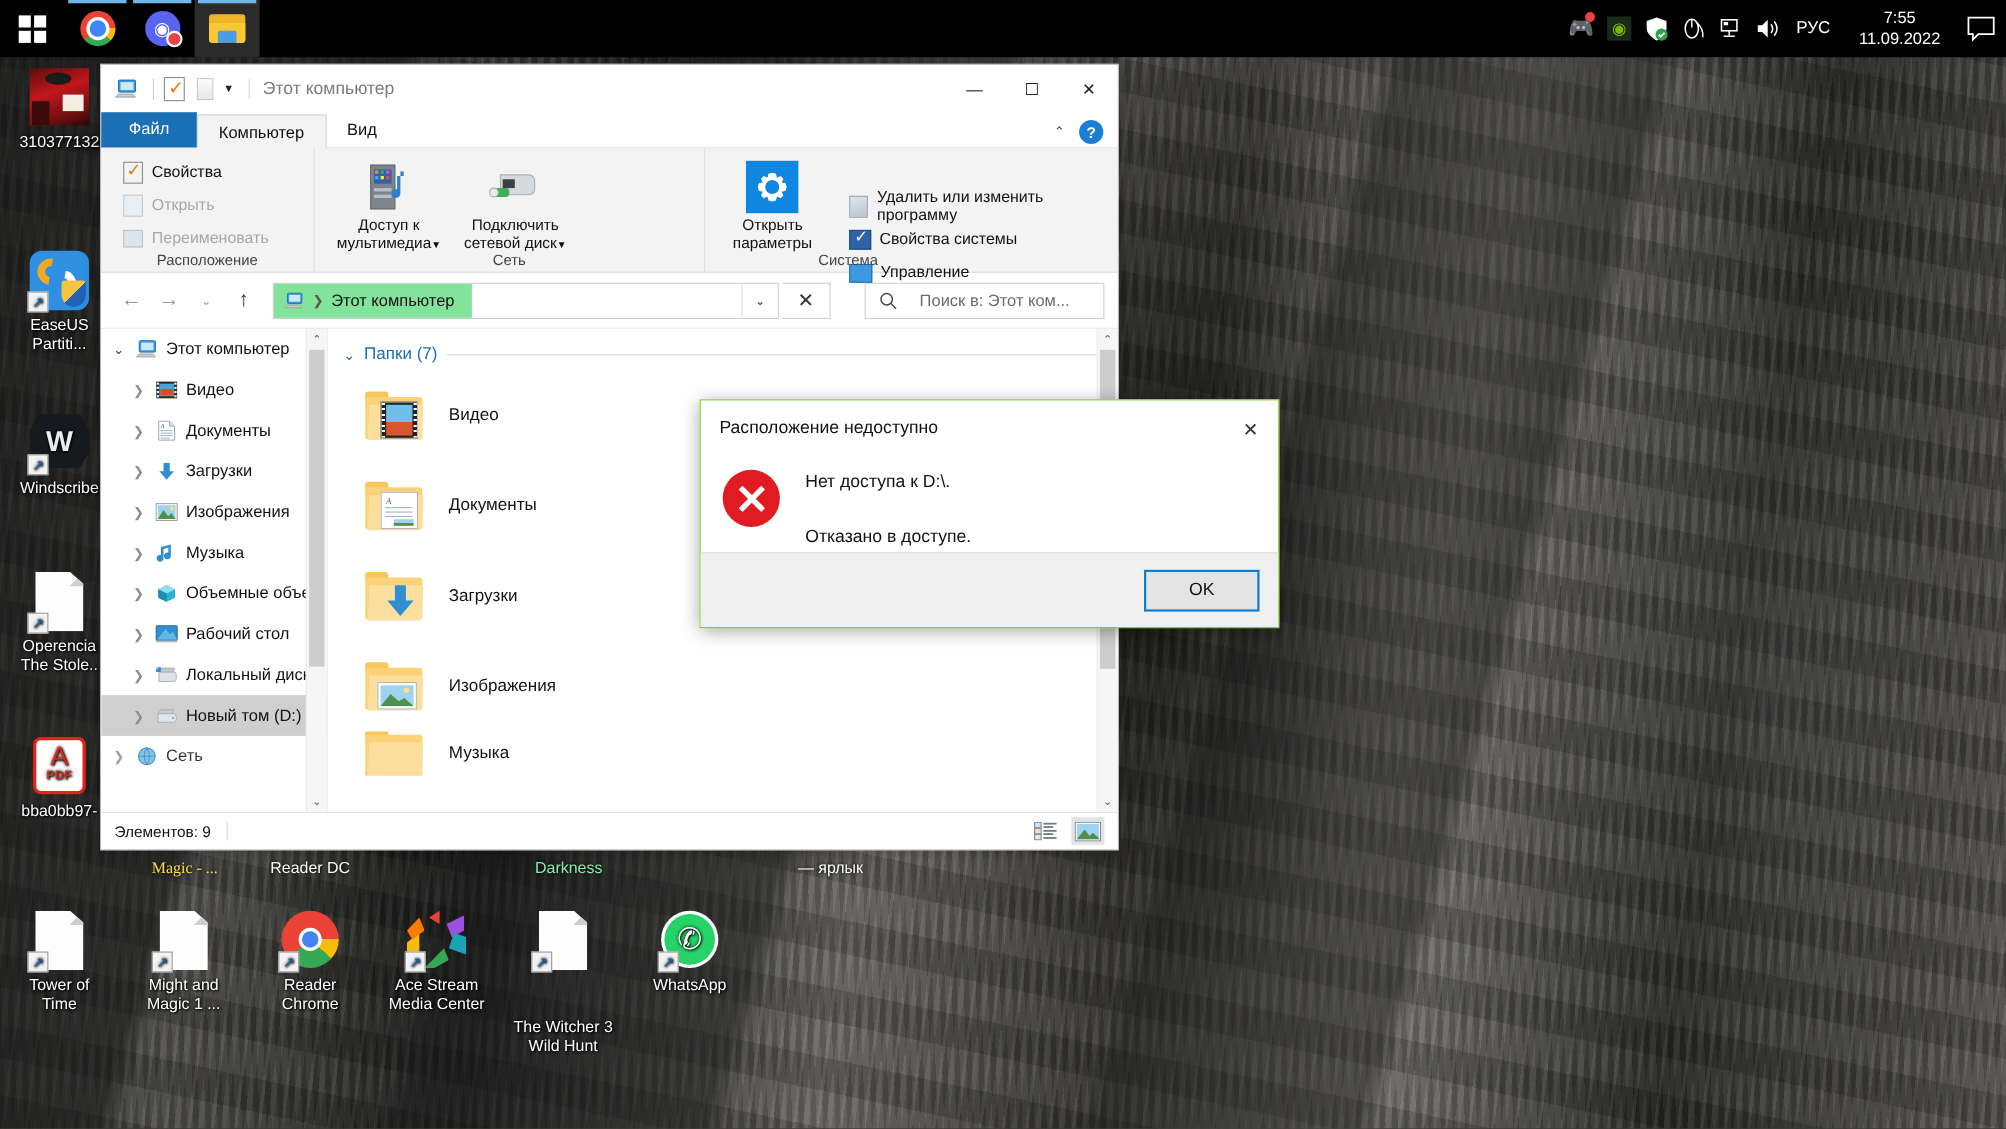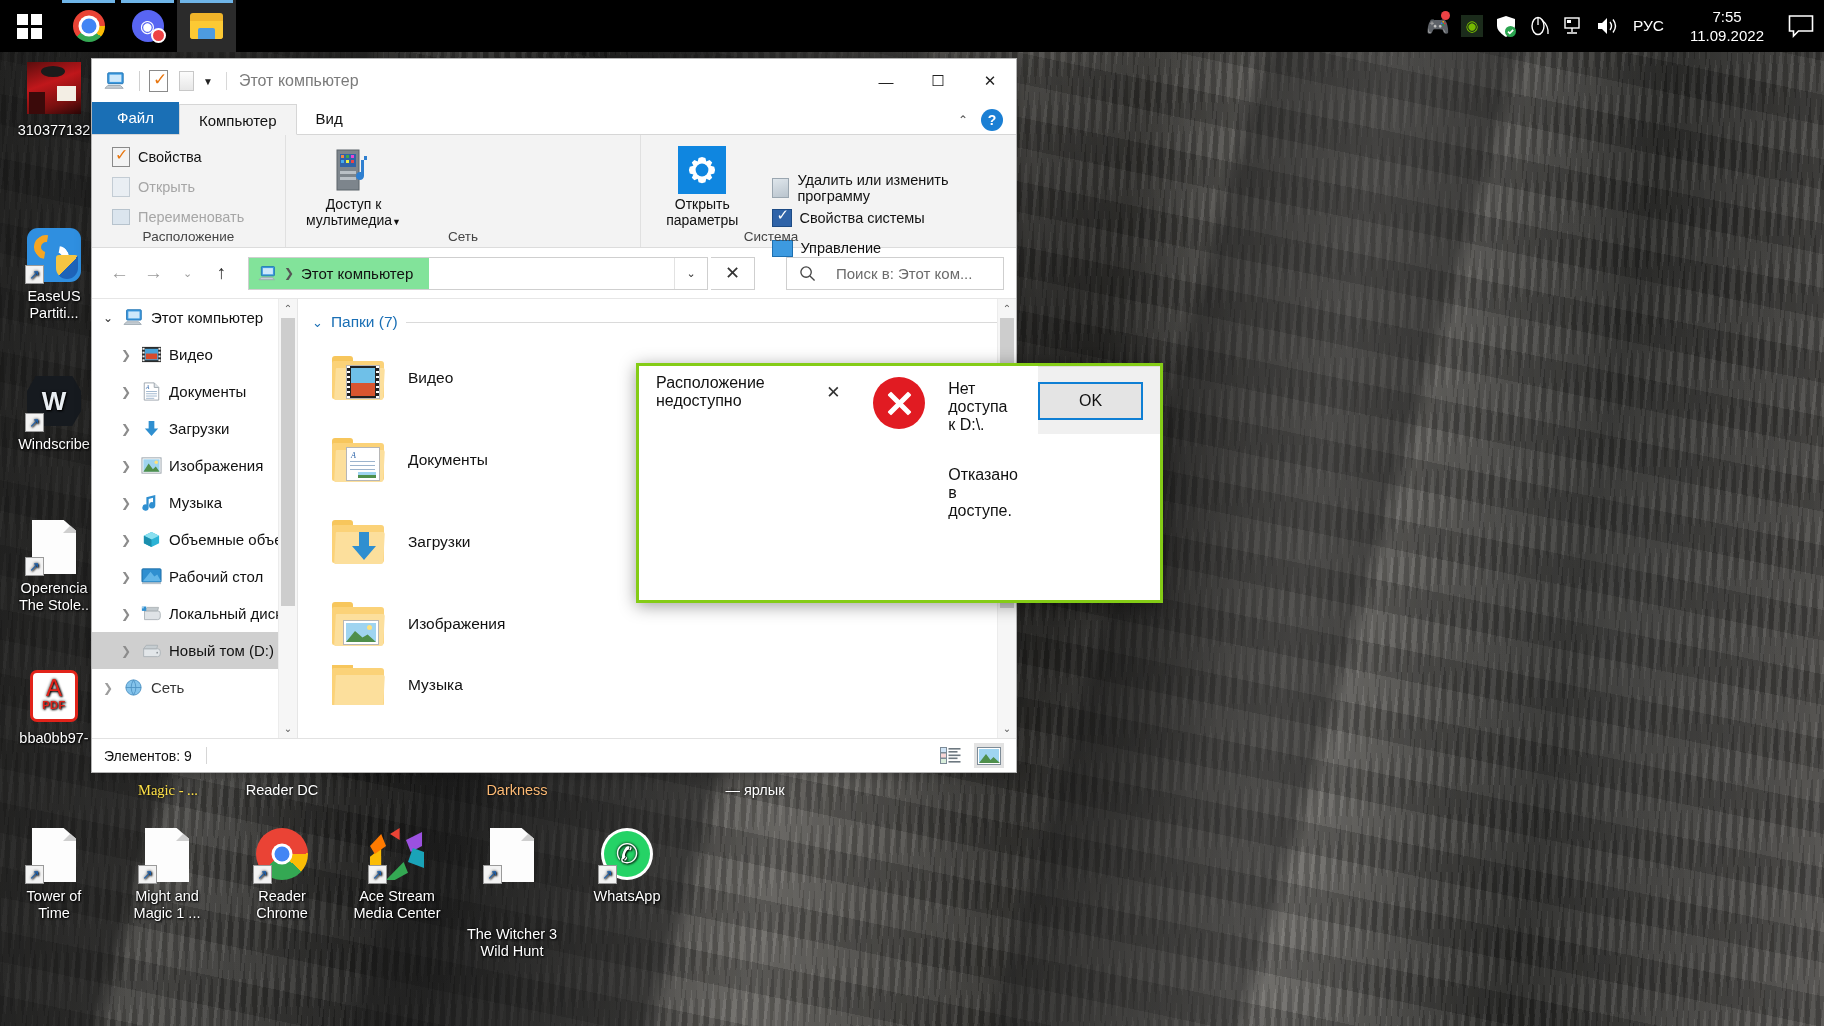--- a/index.html
+++ b/index.html
@@ -153,24 +153,24 @@
 
   #statusbar{ height:34px;border-top:1px solid #e2e2e2;display:flex;align-items:center;padding:0 12px;
     font-size:14px;color:#111;background:#fff; }
   #status-sep{ width:1px;height:17px;background:#d6d6d6;margin-left:14px; }
   #viewbtns{ margin-left:auto;display:flex;gap:8px;align-items:center; }
   .vbtn{ width:30px;height:25px;display:flex;align-items:center;justify-content:center; }
   .vbtn.sel{ background:#e3e3e3; }
 
   
   #dialog{
-    position:absolute; left:636px; top:363px; width:527px; height:240px;
-    background:#fff; border:3px solid #84cc16; z-index:40;
+    position:absolute; left:636px; top:363px; width:527px; height:208px;
+    background:#fff; border:1px solid #84cc16; z-index:40;
     box-shadow:0 3px 16px rgba(0,0,0,.38);
-    display:flex; flex-direction:row;
+    display:flex; flex-direction:column;
   }
   #dlg-title{ height:52px;display:flex;align-items:center;padding-left:17px;font-size:16px;color:#111; }
   #dlg-close{ margin-left:auto;width:50px;height:46px;display:flex;align-items:center;justify-content:center;font-size:17px;color:#333; }
   #dlg-body{ flex:1;display:flex;gap:23px;padding:8px 20px 0 20px; }
   #err-icon{ width:52px;height:52px;border-radius:50%;background:#e11b22;position:relative;flex:0 0 52px;margin-top:3px; }
   #err-icon::before,#err-icon::after{ content:"";position:absolute;left:12px;top:24px;width:29px;height:5px;background:#fff;border-radius:1px; }
   #err-icon::before{ transform:rotate(45deg); }
   #err-icon::after{ transform:rotate(-45deg); }
   .dlg-line{ font-size:16px;color:#111; }
   #dlg-foot{ height:68px;background:#f0f0f0;border-top:1px solid #dfdfdf;display:flex;align-items:center;justify-content:flex-end;padding-right:17px; }
@@ -294,21 +294,21 @@
         <span style="color:#fff;font-size:27px;line-height:1;">✆</span>
       </div>
     </div>
     <div class="shortcut-badge">↗</div>
   </div>
   <div>WhatsApp</div>
 </div>
 
 <div style="position:absolute;left:118px;top:782px;width:100px;text-align:center;color:#fde047;font-size:14.5px;text-shadow:0 0 3px #000;z-index:6;font-family:Liberation Serif, serif;">Magic - ...</div>
 <div style="position:absolute;left:232px;top:782px;width:100px;text-align:center;color:#fff;font-size:14.5px;text-shadow:0 0 3px #000;z-index:6;">Reader DC</div>
-<div style="position:absolute;left:462px;top:782px;width:110px;text-align:center;color:#fdba74;font-size:14.5px;text-shadow:0 0 3px #000;z-index:6;">Darkness</div>
+<div style="position:absolute;left:462px;top:782px;width:110px;text-align:center;color:#86efac;font-size:14.5px;text-shadow:0 0 3px #000;z-index:6;">Darkness</div>
 <div style="position:absolute;left:700px;top:782px;width:110px;text-align:center;color:#fff;font-size:14.5px;text-shadow:0 0 3px #000;z-index:6;">— ярлык</div>
 
 <div id="taskbar">
   <div class="tb-btn">
     <div class="winlogo">
         <i></i>
         <i></i>
         <i></i>
         <i></i>
       </div>
@@ -448,20 +448,32 @@
               <rect x="15" y="14" width="3" height="3" fill="#ee4"></rect>
                 <rect x="20" y="14" width="3" height="3" fill="#e44"></rect>
               <rect x="9" y="25" width="16" height="3" fill="#b9c0c6"></rect>
                 <rect x="9" y="31" width="16" height="3" fill="#b9c0c6"></rect>
               <path d="M33 10 v20 a4 4 0 1 1 -3 -3.9 V14 h6 v-4 Z" fill="#2f7fd0"></path>
             </svg>
           </div>
           <span style="white-space:pre-line;">Доступ к
 мультимедиа</span><span class="caret">▼</span>
         </div>
+        <div class="big-cmd">
+          <div class="bi">
+            <svg width="52" height="42" viewBox="0 0 52 42">
+              <path d="M12 10 h26 a5 5 0 0 1 5 5 v8 a5 5 0 0 1 -5 5 H12 Z" fill="#d6dadd" stroke="#a9afb4"></path>
+              <rect x="14" y="14" width="11" height="8" fill="#3a4046"></rect>
+              <rect x="4" y="22" width="16" height="8" rx="3" fill="#3fae5a"></rect>
+              <circle cx="6" cy="26" r="4" fill="#e8eaec" stroke="#aeb4b8"></circle>
+            </svg>
+          </div>
+          <span style="white-space:pre-line;">Подключить
+сетевой диск</span><span class="caret">▼</span>
+        </div>
       </div>
       <div class="glabel">Сеть</div>
     </div>
 
     <div class="rgroup" style="flex:1;">
       <div class="gbody">
         <div class="big-cmd">
           <div class="bi">
             <svg width="48" height="48" viewBox="0 0 48 48">
               <rect width="48" height="48" fill="#0f86e0"></rect>

